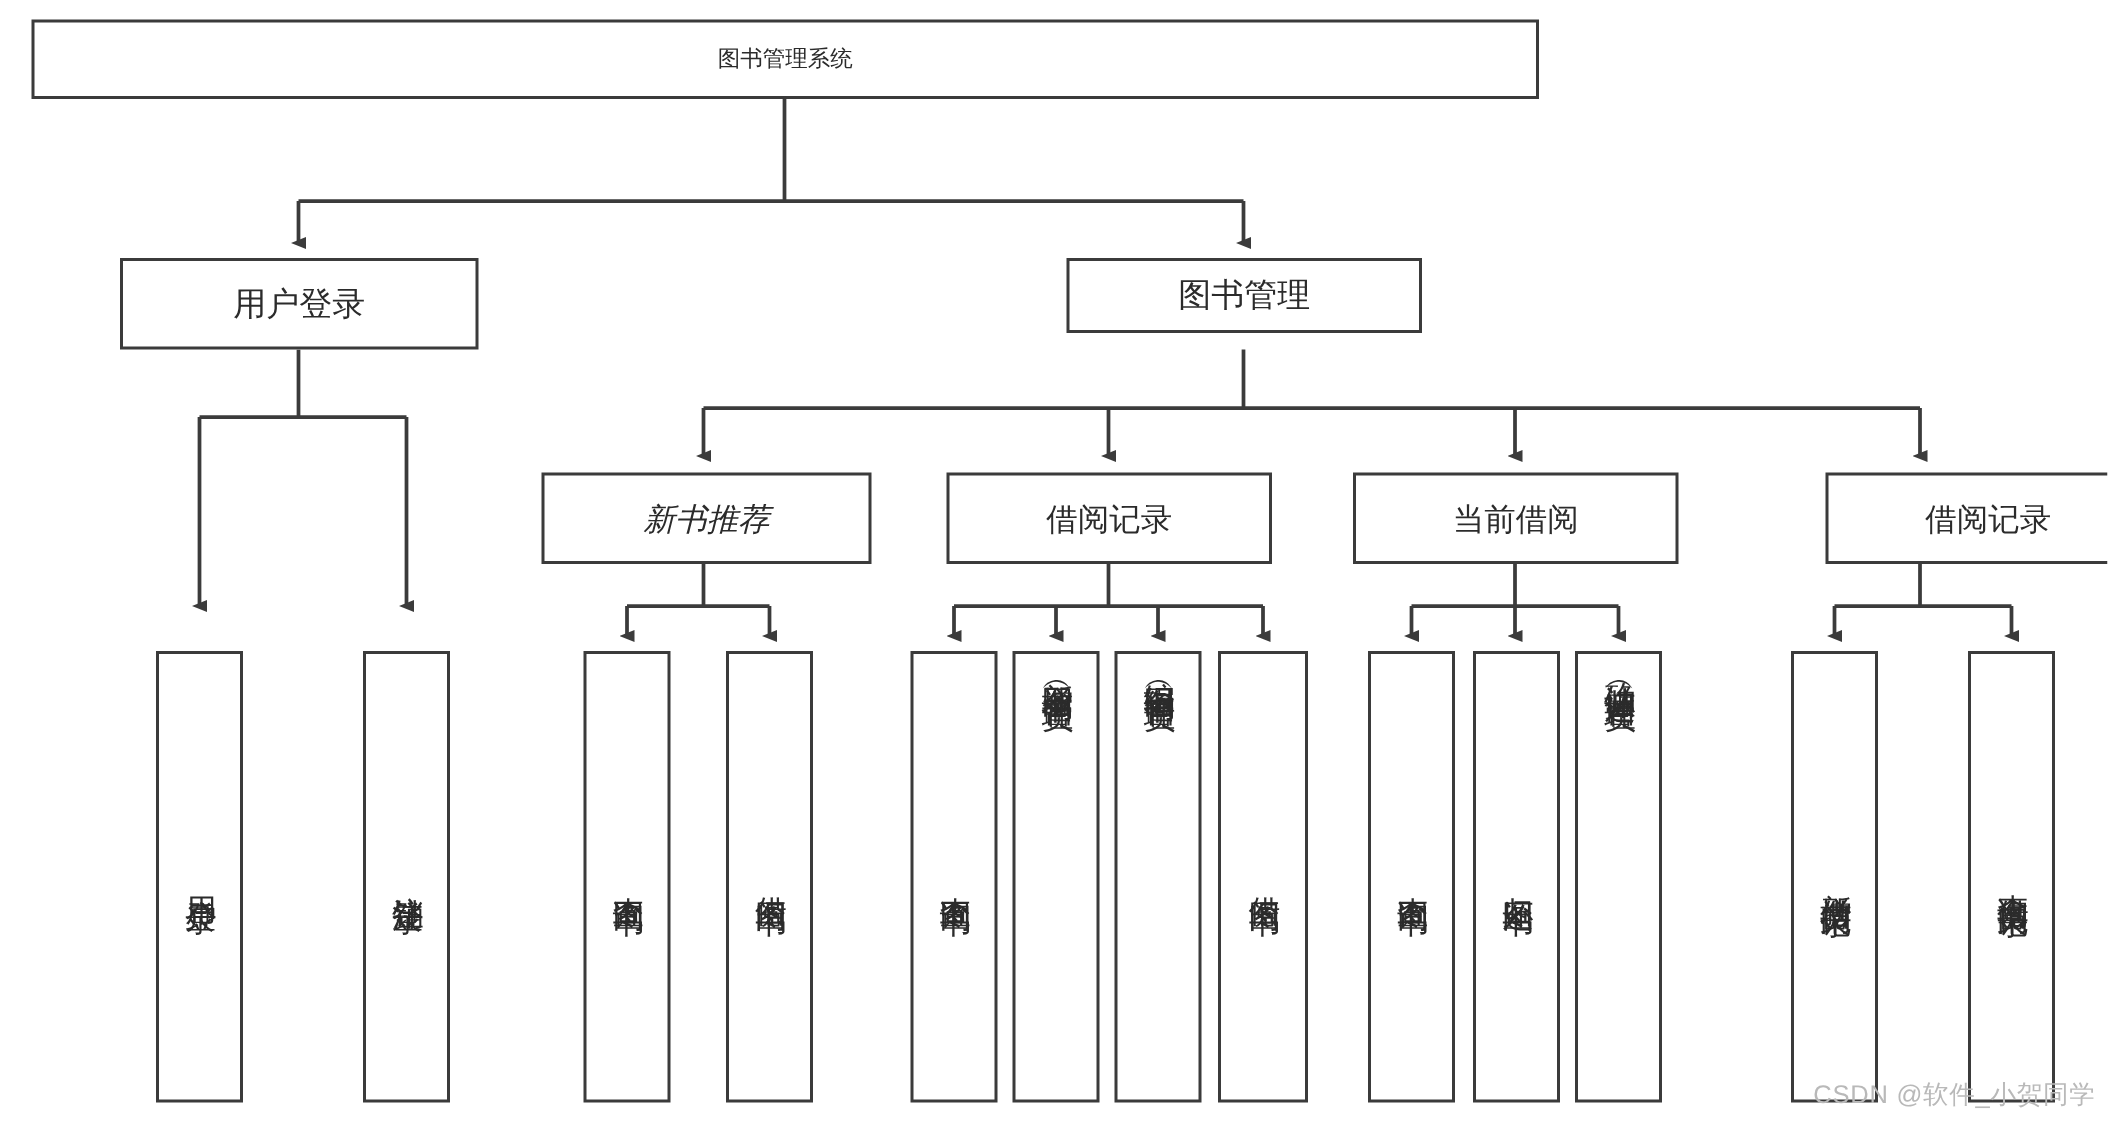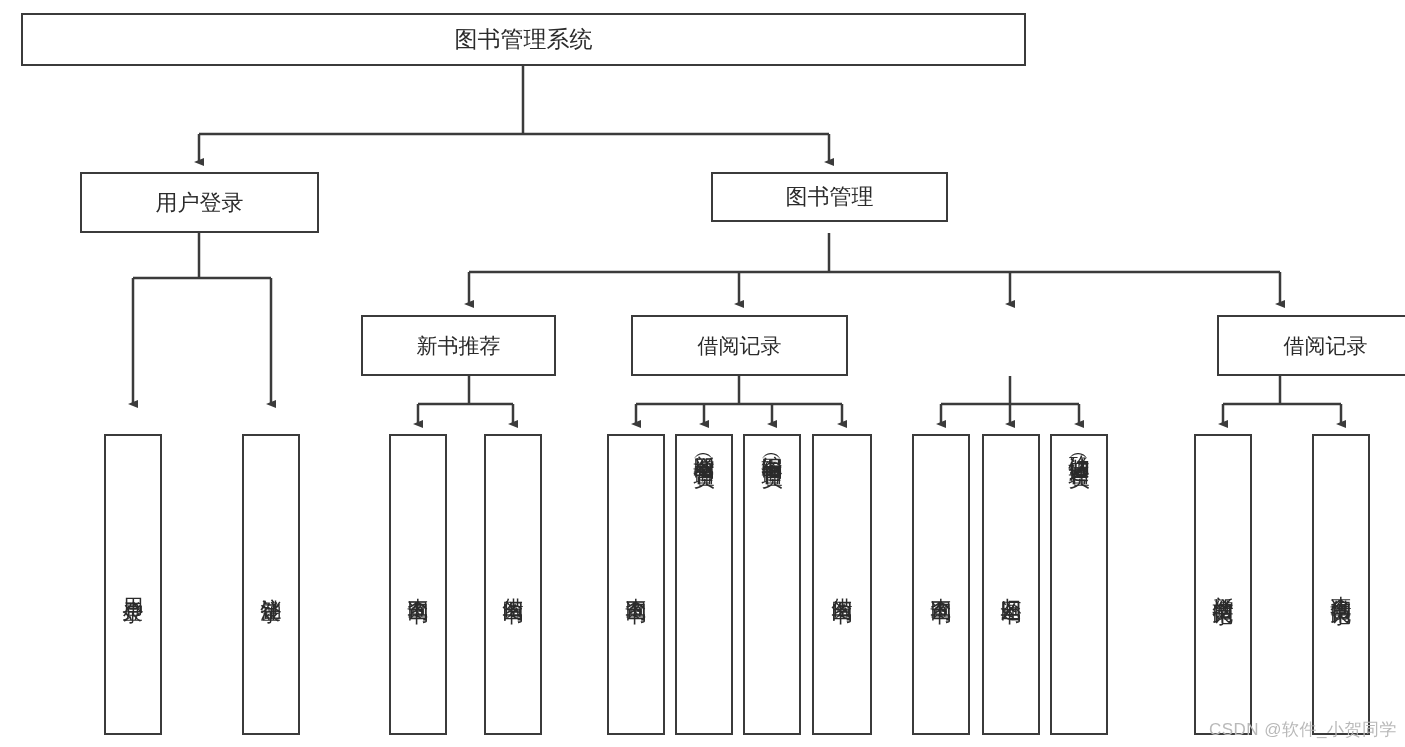--- a/index.html
+++ b/index.html
@@ -32,21 +32,21 @@
     box-sizing: border-box;
     border: 2.5px solid #3b3b3b;
     background: #ffffff;
     display: flex;
     align-items: center;
     justify-content: center;
     text-align: center;
     color: #2b2b2b;
   }
   .node.root {
-    font-size: 23px;
+    font-size: 15px;
     font-family: Liberation Serif, serif;
   }
   .node.level2 {
     font-size: 22px;
   }
   .node.level3 {
     font-size: 21px;
   }
   .node.leaf {
     font-size: 21px;
@@ -140,26 +140,29 @@
     <span>图书管理系统</span>
   </div>
 
   <div class="node level2" style="left:80px; top:172px; width:239px; height:61px;">
     <span>用户登录</span>
   </div>
   <div class="node level2" style="left:711px; top:172px; width:237px; height:50px;">
     <span>图书管理</span>
   </div>
 
-  <div class="node level3" style="left:361px; top:315px; width:195px; height:61px;">
+  <div class="node level3" style="left:361px; top:315px; width:220px; height:61px;font-style:italic;">
     <span>新书推荐</span>
   </div>
   <div class="node level3" style="left:631px; top:315px; width:217px; height:61px;">
     <span>借阅记录</span>
   </div>
+  <div class="node level3" style="left:902px; top:315px; width:217px; height:61px;">
+    <span>当前借阅</span>
+  </div>
   <div class="node level3" style="left:1217px; top:315px; width:217px; height:61px;">
     <span>借阅记录</span>
   </div>
 
   <div class="node leaf mid-text" style="left:104px; top:434px; width:58px; height:301px;">
     <span class="leaf-text">用户登录</span>
   </div>
   <div class="node leaf mid-text" style="left:242px; top:434px; width:58px; height:301px;">
     <span class="leaf-text">注销登录</span>
   </div>

